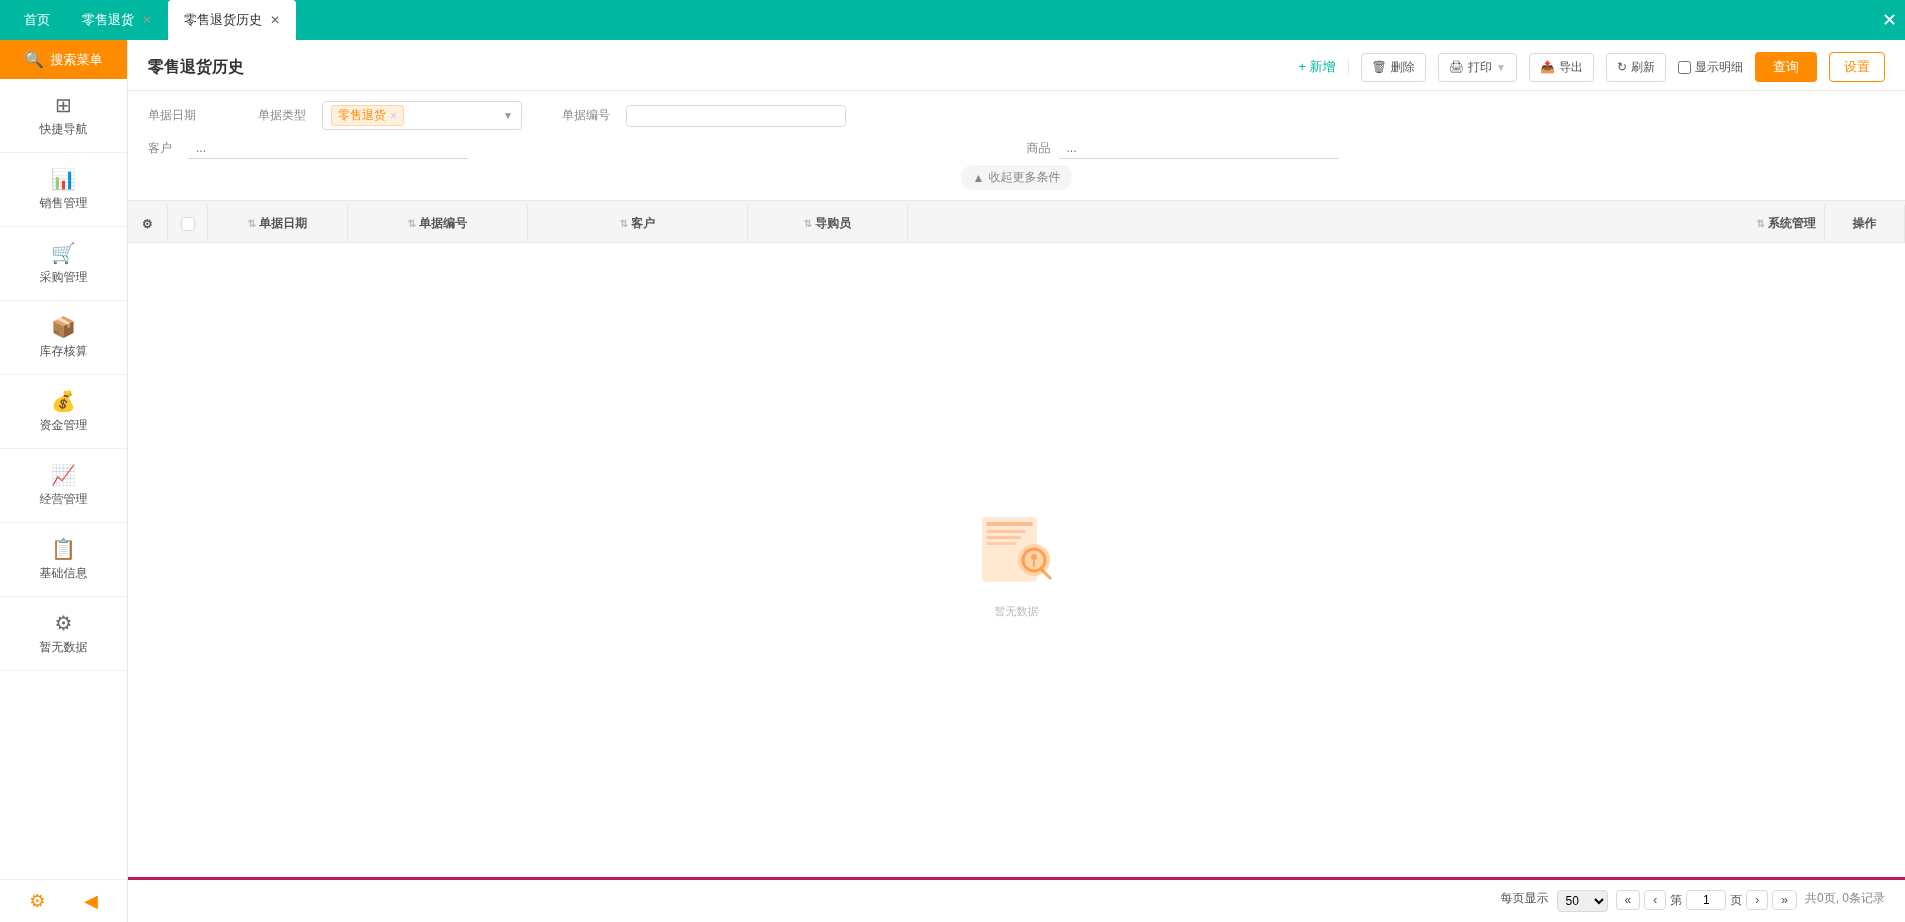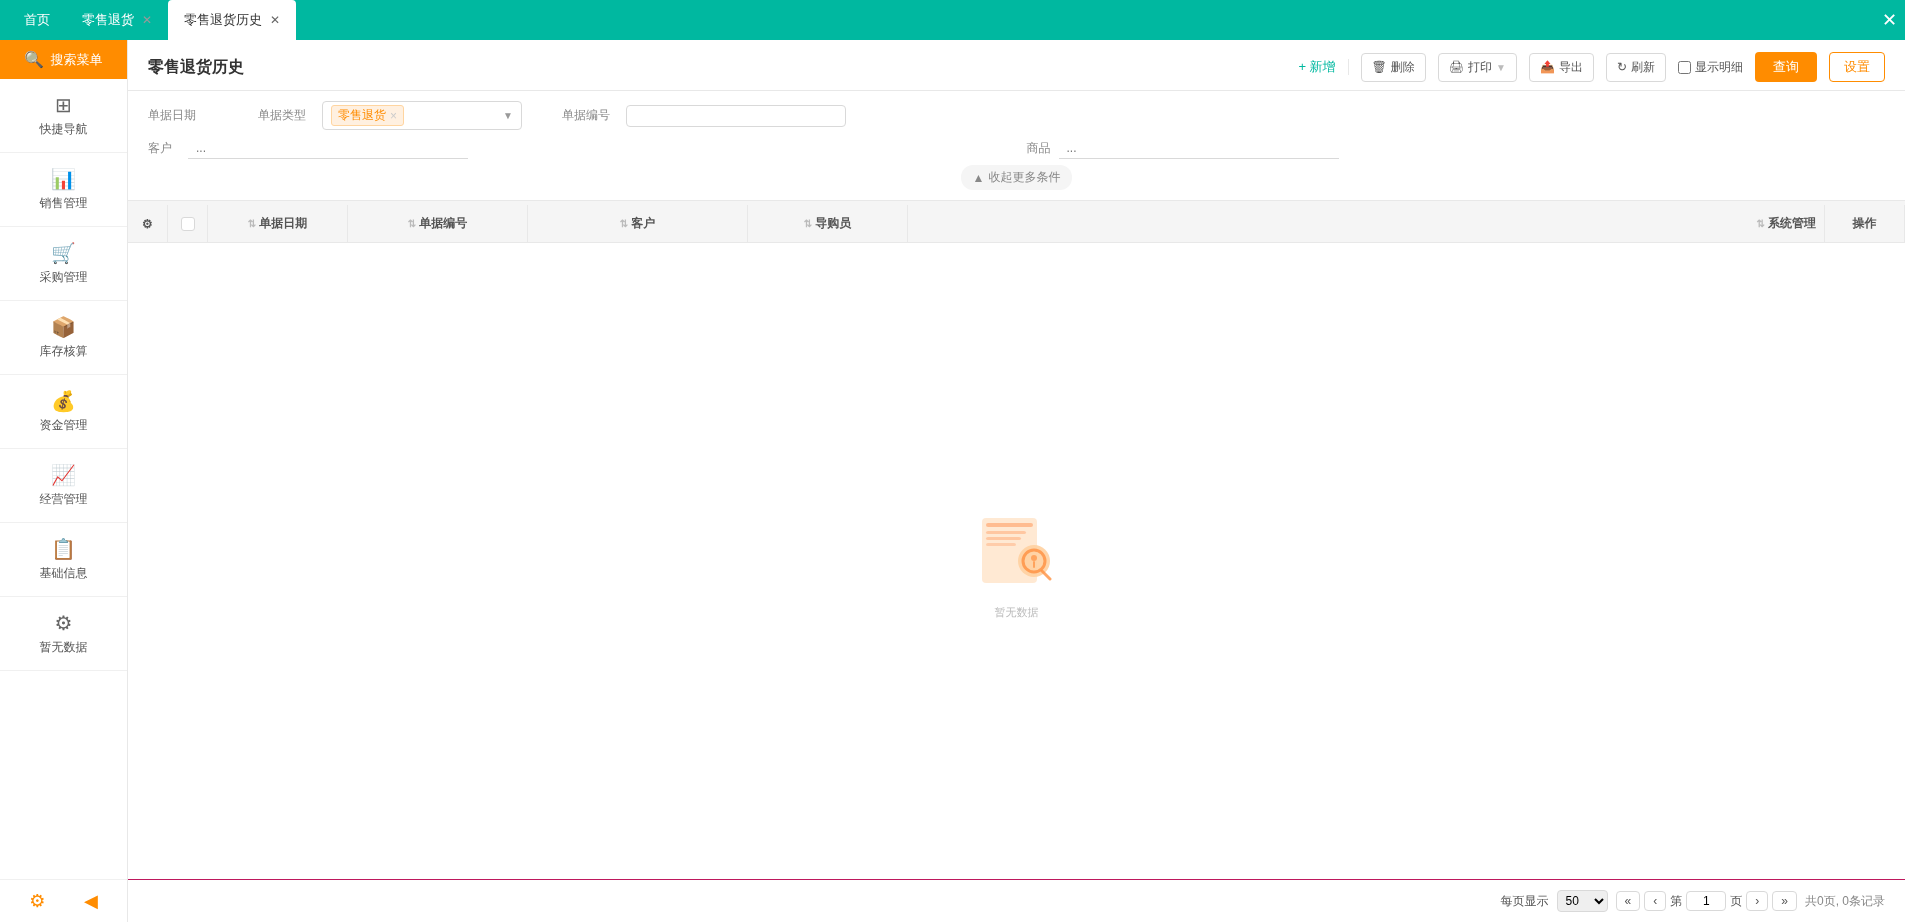--- a/index.html
+++ b/index.html
@@ -73,21 +73,21 @@
     .th.guide { width: 160px; }
     .th.amount { flex: 1; text-align: right; justify-content: flex-end; }
     .th.ops { width: 80px; }
 
     .table-body { flex: 1; display: flex; flex-direction: column; align-items: center; justify-content: center; }
     .no-data { display: flex; flex-direction: column; align-items: center; gap: 12px; }
     .no-data-icon { width: 90px; height: 90px; }
     .no-data-text { color: #bbb; font-size: 11px; }
 
     
-    .pagination { display: flex; align-items: center; justify-content: flex-end; padding: 10px 20px; background: #fff; border-top: 1px solid #be185d; gap: 8px; flex-shrink: 0; }
+    .pagination { display: flex; align-items: flex-start; justify-content: flex-end; padding: 10px 20px; background: #fff; border-top: 3px solid #be185d; gap: 8px; flex-shrink: 0; }
     .page-size-label { font-size: 12px; color: #555; }
     .page-size-select { border: 1px solid #d9d9d9; border-radius: 4px; padding: 2px 4px; font-size: 12px; }
     .page-nav { display: flex; align-items: center; gap: 4px; }
     .page-btn { background: none; border: 1px solid #d9d9d9; border-radius: 4px; padding: 2px 8px; cursor: pointer; font-size: 12px; color: #555; }
     .page-input { border: 1px solid #d9d9d9; border-radius: 4px; width: 40px; text-align: center; font-size: 12px; padding: 2px; }
     .page-total { font-size: 12px; color: #888; }
 
     .checkbox-box { width: 14px; height: 14px; border: 1px solid #d9d9d9; border-radius: 3px; background: #fff; }
 
     

